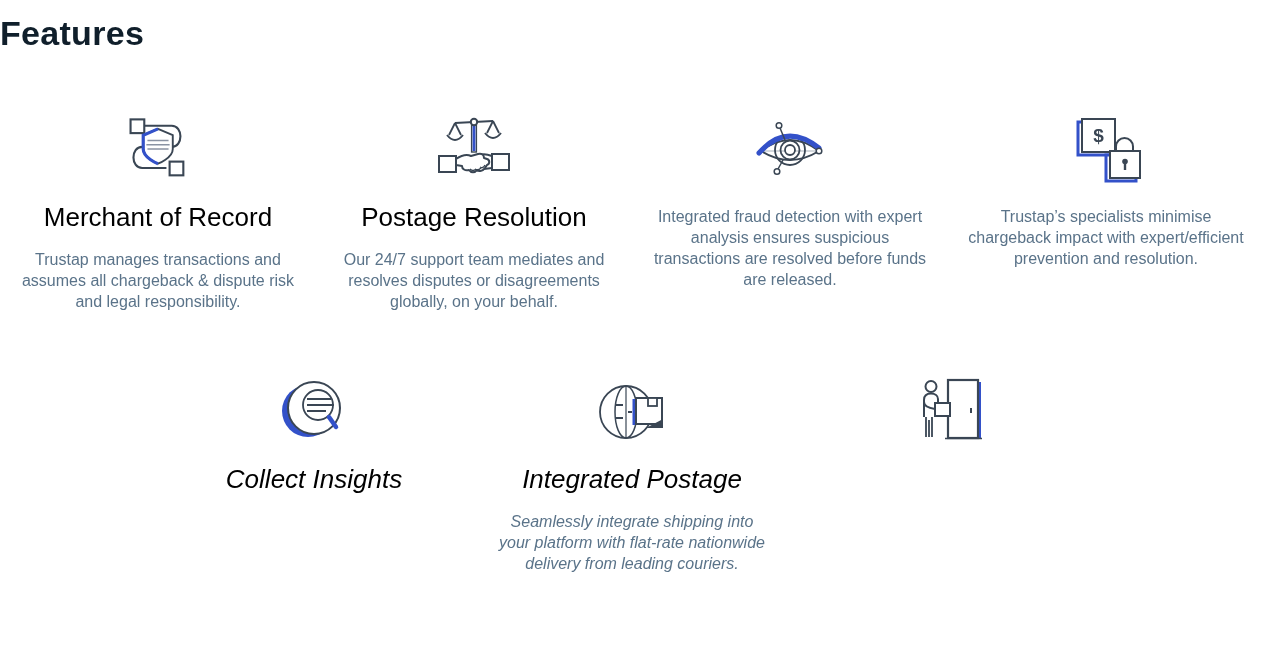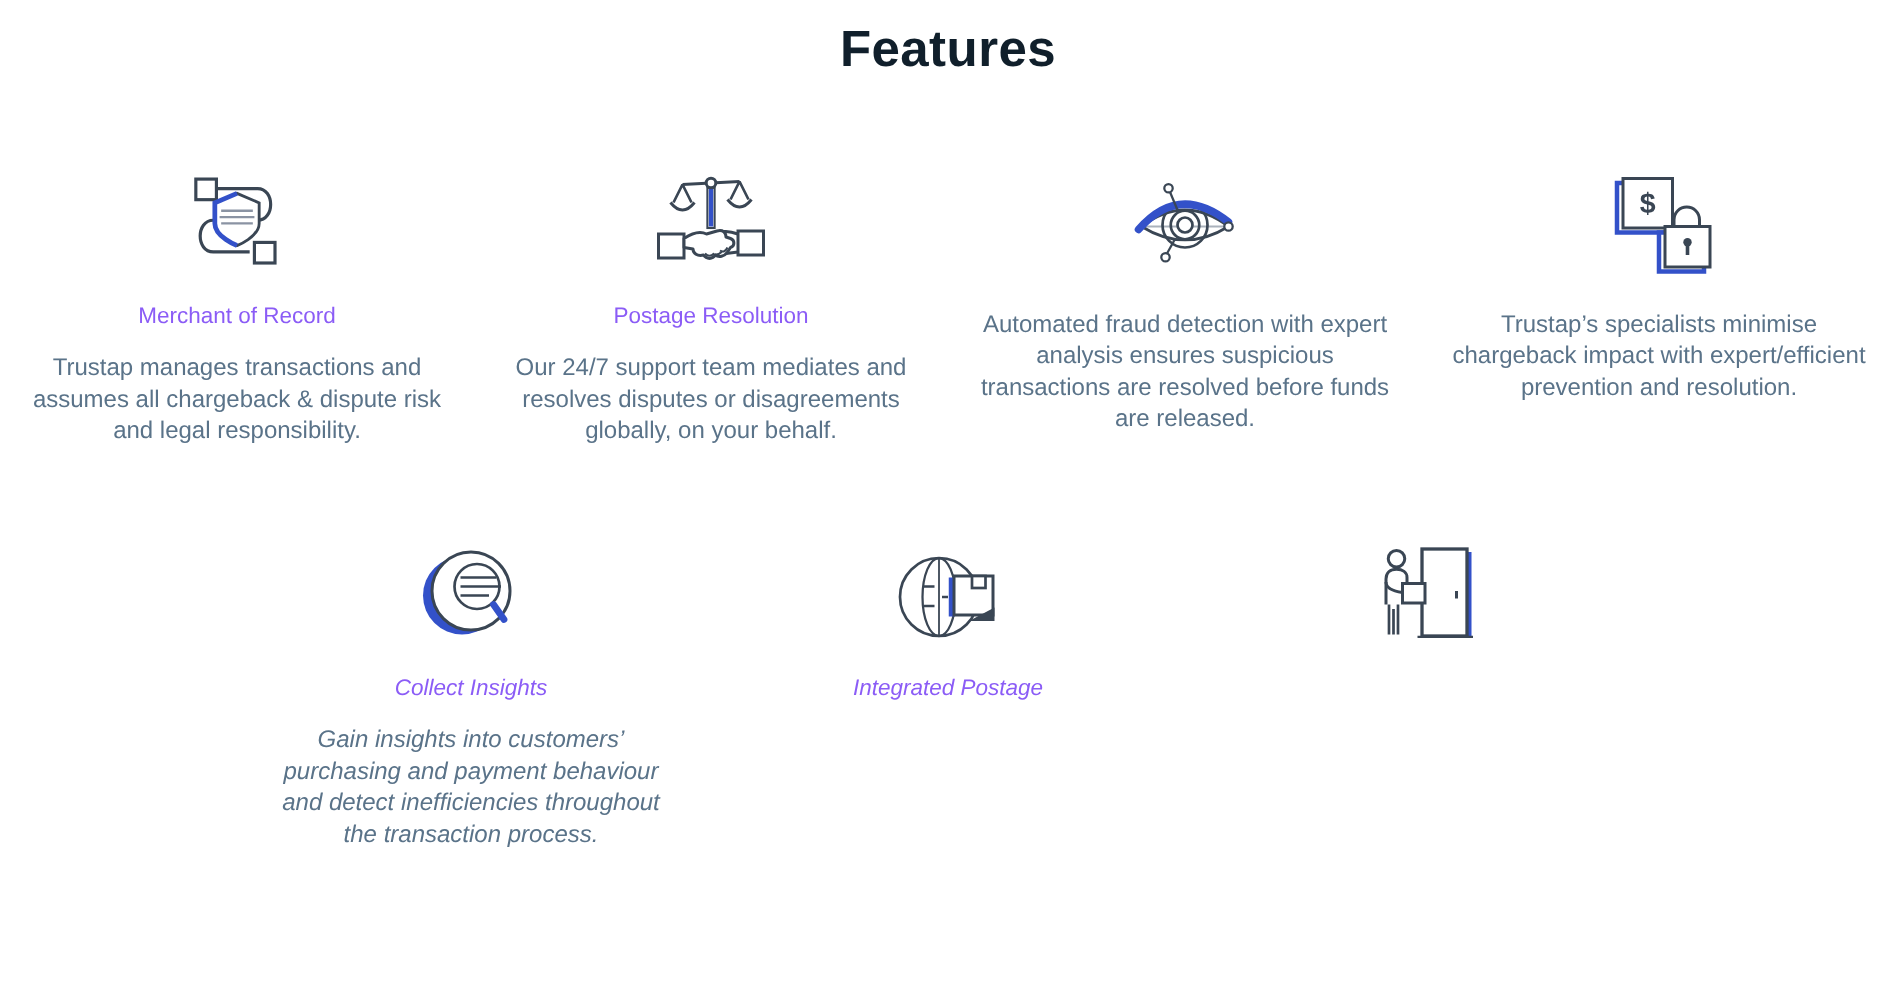--- a/index.html
+++ b/index.html
@@ -2,31 +2,31 @@
 <html><head>
 <meta charset="utf-8">
 <style>
   html,body{margin:0;padding:0;}
   body{
     width:1264px;height:664px;background:#ffffff;overflow:hidden;
     font-family:"Liberation Sans", sans-serif;
     -webkit-font-smoothing:antialiased;
   }
   .page-title{
-    margin:14px 0 0;text-align:center;
+    margin:14px 0 0;
     font-size:34px;font-weight:600;color:#101f2b;letter-spacing:.3px;
   }
   .row{display:flex;justify-content:center;}
   .row-1{margin-top:57px;}
   .row-2{margin-top:60px;}
   .card{width:316px;text-align:center;}
   .row-2 .card{width:318px;font-style:italic;}
   .icon-wrap{height:80px;display:flex;align-items:center;justify-content:center;}
   .card-title{
-    margin:12px 0 0;font-size:15px;font-weight:500;color:#8b5cf6;
+    margin:12px 0 0;font-size:26px;font-weight:500;color:#000000;
   }
   .card-desc{
     margin:16px 0 0;padding:0 20px;
     font-size:16px;line-height:21px;color:#5a7389;
   }
   svg{display:block;}
   .ink{stroke:#3a4654;fill:none;}
   .ink-fill{fill:#3a4654;}
   .blu{stroke:#3351c9;fill:none;}
   .blu-fill{fill:#3351c9;}
@@ -85,21 +85,21 @@
         <circle class="ink" cx="40" cy="40" r="9.5" stroke-width="1.8"></circle>
         <circle class="ink wht" cx="40" cy="40" r="5" stroke-width="1.8"></circle>
         <path class="blu" d="M9 43 Q36 12 69 38" stroke-width="5" stroke-linecap="round"></path>
         <line class="ink" x1="35" y1="30" x2="30" y2="18" stroke-width="1.5"></line>
         <circle class="ink wht" cx="29" cy="15.5" r="2.8" stroke-width="1.5"></circle>
         <line class="ink" x1="33" y1="50" x2="28" y2="59" stroke-width="1.5"></line>
         <circle class="ink wht" cx="27" cy="61.5" r="2.8" stroke-width="1.5"></circle>
         <circle class="ink wht" cx="69" cy="41" r="2.8" stroke-width="1.5"></circle>
       </svg>
     </div>
-    <p class="card-desc">Automated fraud detection with expert analysis ensures suspicious transactions are resolved before funds are released.</p>
+    <p class="card-desc">Integrated fraud detection with expert analysis ensures suspicious transactions are resolved before funds are released.</p>
   </div>
 
   <div class="card">
     <div class="icon-wrap">
       <svg viewBox="0 0 80 80" width="80" height="80">
         <rect class="blu wht" x="12" y="12" width="33" height="33" stroke-width="3"></rect>
         <rect class="ink wht" x="16" y="9" width="33" height="33" stroke-width="2"></rect>
         <text x="32.5" y="32" font-size="19" font-weight="bold" fill="#3a4654" text-anchor="middle" font-family="Liberation Sans, sans-serif">$</text>
         <path class="ink" d="M50 41 v-4.5 a8.5 8.5 0 0 1 17 0 V41" stroke-width="2"></path>
         <rect class="blu wht" x="40" y="45" width="30" height="26" stroke-width="3"></rect>
@@ -119,37 +119,37 @@
     <div class="icon-wrap">
       <svg viewBox="0 0 80 80" width="80" height="80">
         <circle class="blu-fill" cx="34" cy="39" r="26"></circle>
         <circle class="ink wht" cx="40" cy="36" r="26" stroke-width="2"></circle>
         <circle class="ink wht" cx="44" cy="33" r="15" stroke-width="1.8"></circle>
         <path class="ink" d="M33 27 H57 M33 33 H60 M33 39 H52" stroke-width="1.8"></path>
         <line class="blu" x1="55" y1="45" x2="62" y2="55" stroke-width="4.5" stroke-linecap="round"></line>
       </svg>
     </div>
     <h2 class="card-title">Collect Insights</h2>
-    <p class="card-desc">Gain insights into customers’ purchasing and payment behaviour and detect inefficiencies throughout the transaction process.</p>
   </div>
 
   <div class="card">
     <div class="icon-wrap">
       <svg viewBox="0 0 80 80" width="80" height="80">
         <circle class="ink" cx="34" cy="40" r="26" stroke-width="1.8"></circle>
         <ellipse class="ink" cx="34" cy="40" rx="11" ry="26" stroke-width="1.5"></ellipse>
         <line class="ink" x1="34" y1="14" x2="34" y2="66" stroke-width="1.2"></line>
         <path class="ink" d="M24 33 H31 M24 46 H31 M36 40 H40" stroke-width="1.8"></path>
         <line class="blu" x1="42.5" y1="27" x2="42.5" y2="53" stroke-width="4"></line>
         <rect class="ink wht" x="44" y="26" width="26" height="26" stroke-width="2"></rect>
         <rect class="ink wht" x="56" y="26" width="9" height="8" stroke-width="1.8"></rect>
         <polygon class="ink-fill" points="71,47 71,56 54,56"></polygon>
       </svg>
     </div>
     <h2 class="card-title">Integrated Postage</h2>
+    <p class="card-desc">Seamlessly integrate shipping into your platform with flat-rate nationwide delivery from leading couriers.</p>
   </div>
 
   <div class="card">
     <div class="icon-wrap">
       <svg viewBox="0 0 80 80" width="80" height="80">
         <rect class="blu-fill" x="66" y="10" width="5" height="57"></rect>
         <rect class="ink wht" x="38" y="8" width="30" height="58" stroke-width="2.2"></rect>
         <line class="ink" x1="61" y1="36" x2="61" y2="41" stroke-width="2"></line>
         <line class="ink" x1="35" y1="66.5" x2="72" y2="66.5" stroke-width="1.5"></line>
         <circle class="ink wht" cx="21" cy="14.5" r="5.5" stroke-width="2"></circle>

